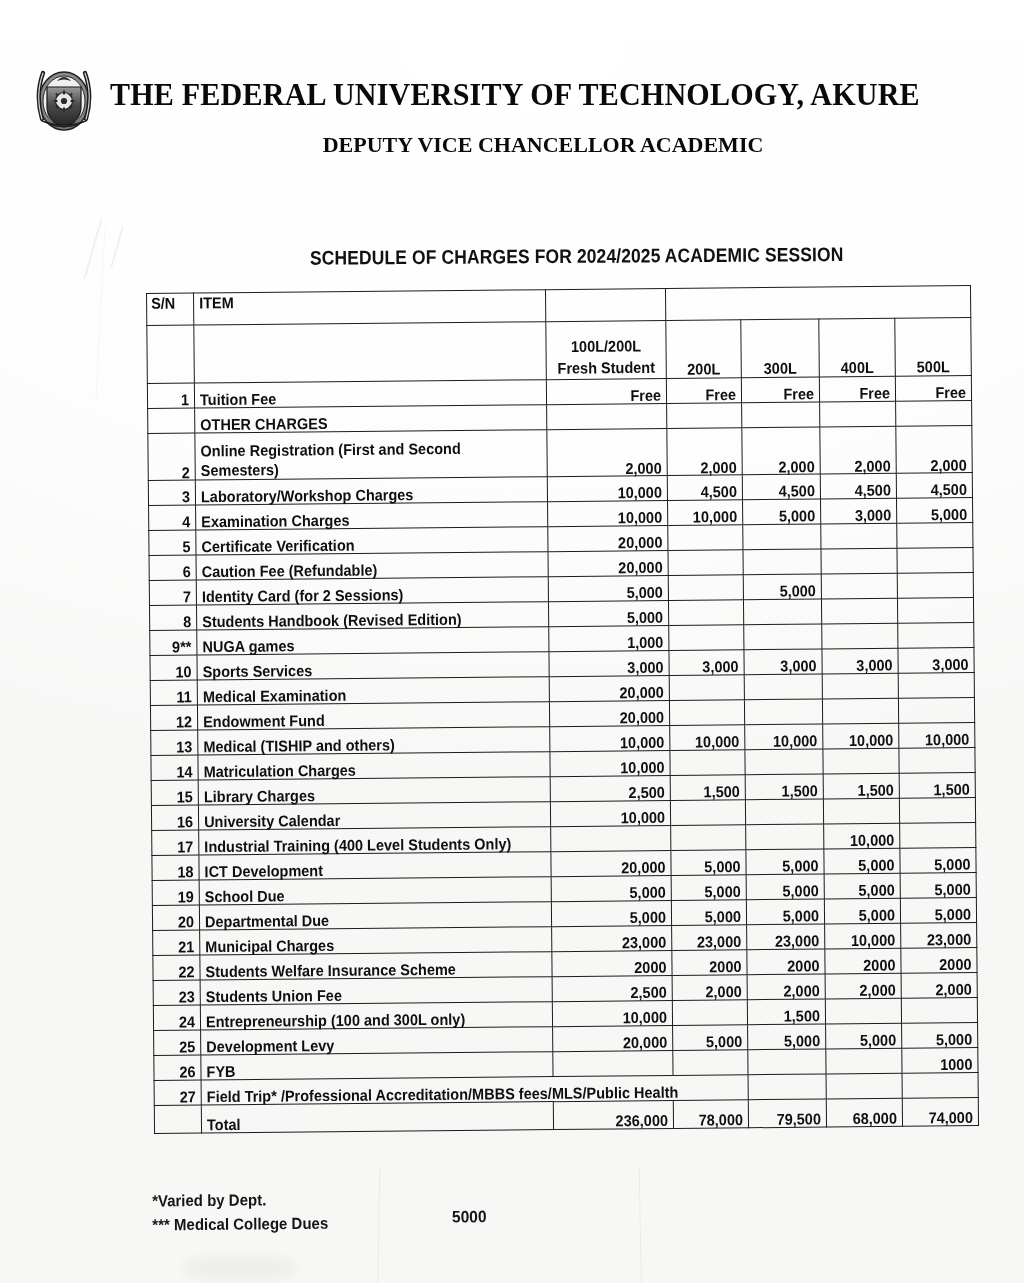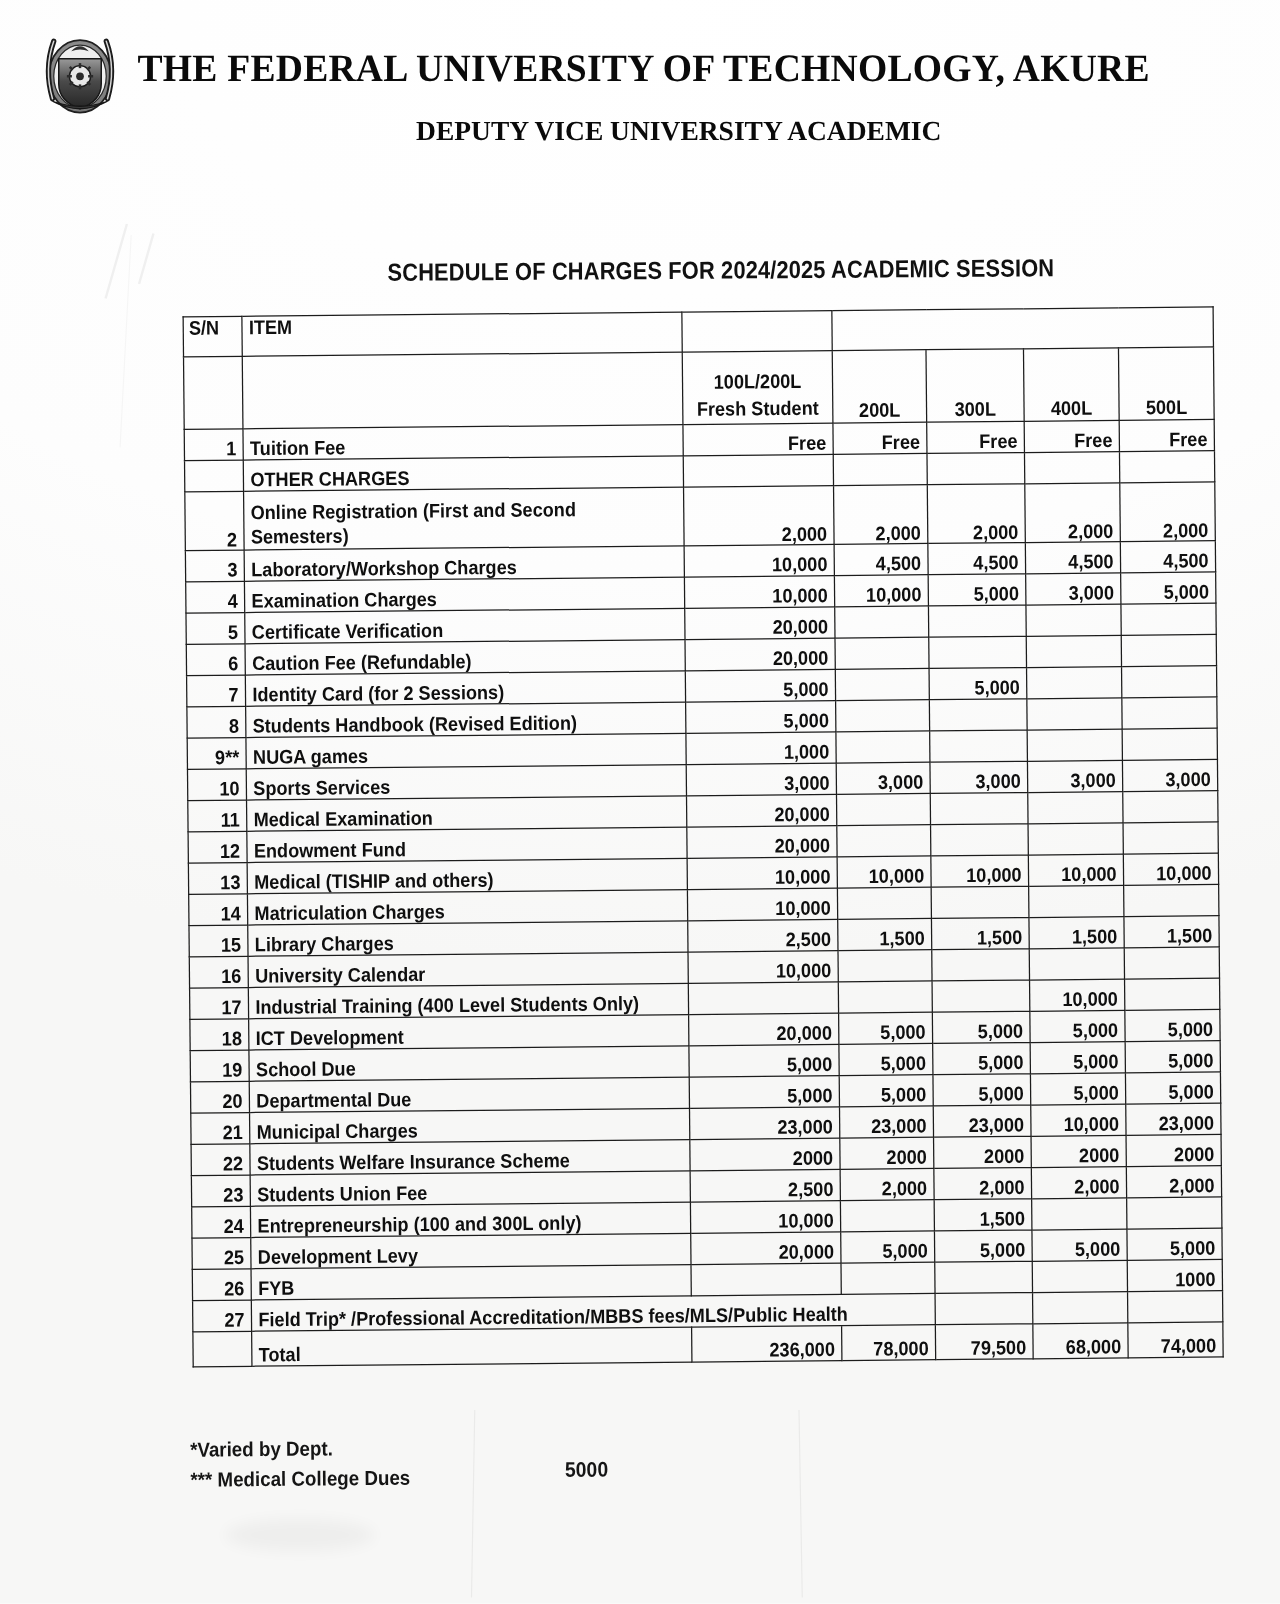--- a/index.html
+++ b/index.html
@@ -12,20 +12,21 @@
     overflow:hidden;
     position:relative;
   }
 
   
   .page{
     position:absolute; inset:0;
     background:
       radial-gradient(ellipse 120% 60% at 50% 0%,   #ffffff 0%, #fdfdfd 60%, #f7f7f6 100%),
       #fcfcfb;
+    margin-top: 40px;
   }
   .crease{position:absolute;background:#000;opacity:.055;}
   .crease.c1{left:92px;  top:178px; width:2px; height:62px;  transform:rotate(16deg);}
   .crease.c2{left:116px; top:186px; width:2px; height:42px;  transform:rotate(16deg);}
   .crease.c3{left:100px; top:188px; width:1px; height:170px; transform:rotate(3deg);opacity:.03;}
   .crease.c4{left:378px; top:1128px;width:1px; height:150px; transform:rotate(1deg);opacity:.05;}
   .crease.c5{left:640px; top:1128px;width:1px; height:150px; transform:rotate(-1deg);opacity:.05;}
   .smudge{position:absolute;border-radius:50%;background:#000;opacity:.035;filter:blur(6px);}
 
   
@@ -187,21 +188,21 @@
         <path d="M52 12 Q60 34 53 58" fill="none" stroke="#d8d8d8" stroke-width="1.2" stroke-linecap="round"></path>
 
         <path d="M9 60 Q31 72 53 60 Q31 68 9 60 Z" fill="#3a3a3a" stroke="#151515" stroke-width="1"></path>
 
         <path d="M24 20 Q31 12 38 20 Q31 17 24 20 Z" fill="#303030"></path>
       </svg>
     </div>
 
     <div class="title-main">THE FEDERAL UNIVERSITY OF TECHNOLOGY, AKURE</div>
 
-    <div class="title-sub">DEPUTY VICE UNIVERSITY ACADEMIC</div>
+    <div class="title-sub">DEPUTY VICE CHANCELLOR ACADEMIC</div>
   </div>
 
   <div class="sched-title">SCHEDULE OF CHARGES FOR 2024/2025 ACADEMIC SESSION</div>
 
   <div class="tbl-wrap">
     <table class="sched">
       <colgroup>
         <col class="c-sn">
           <col class="c-item">
           <col class="c-fresh">

